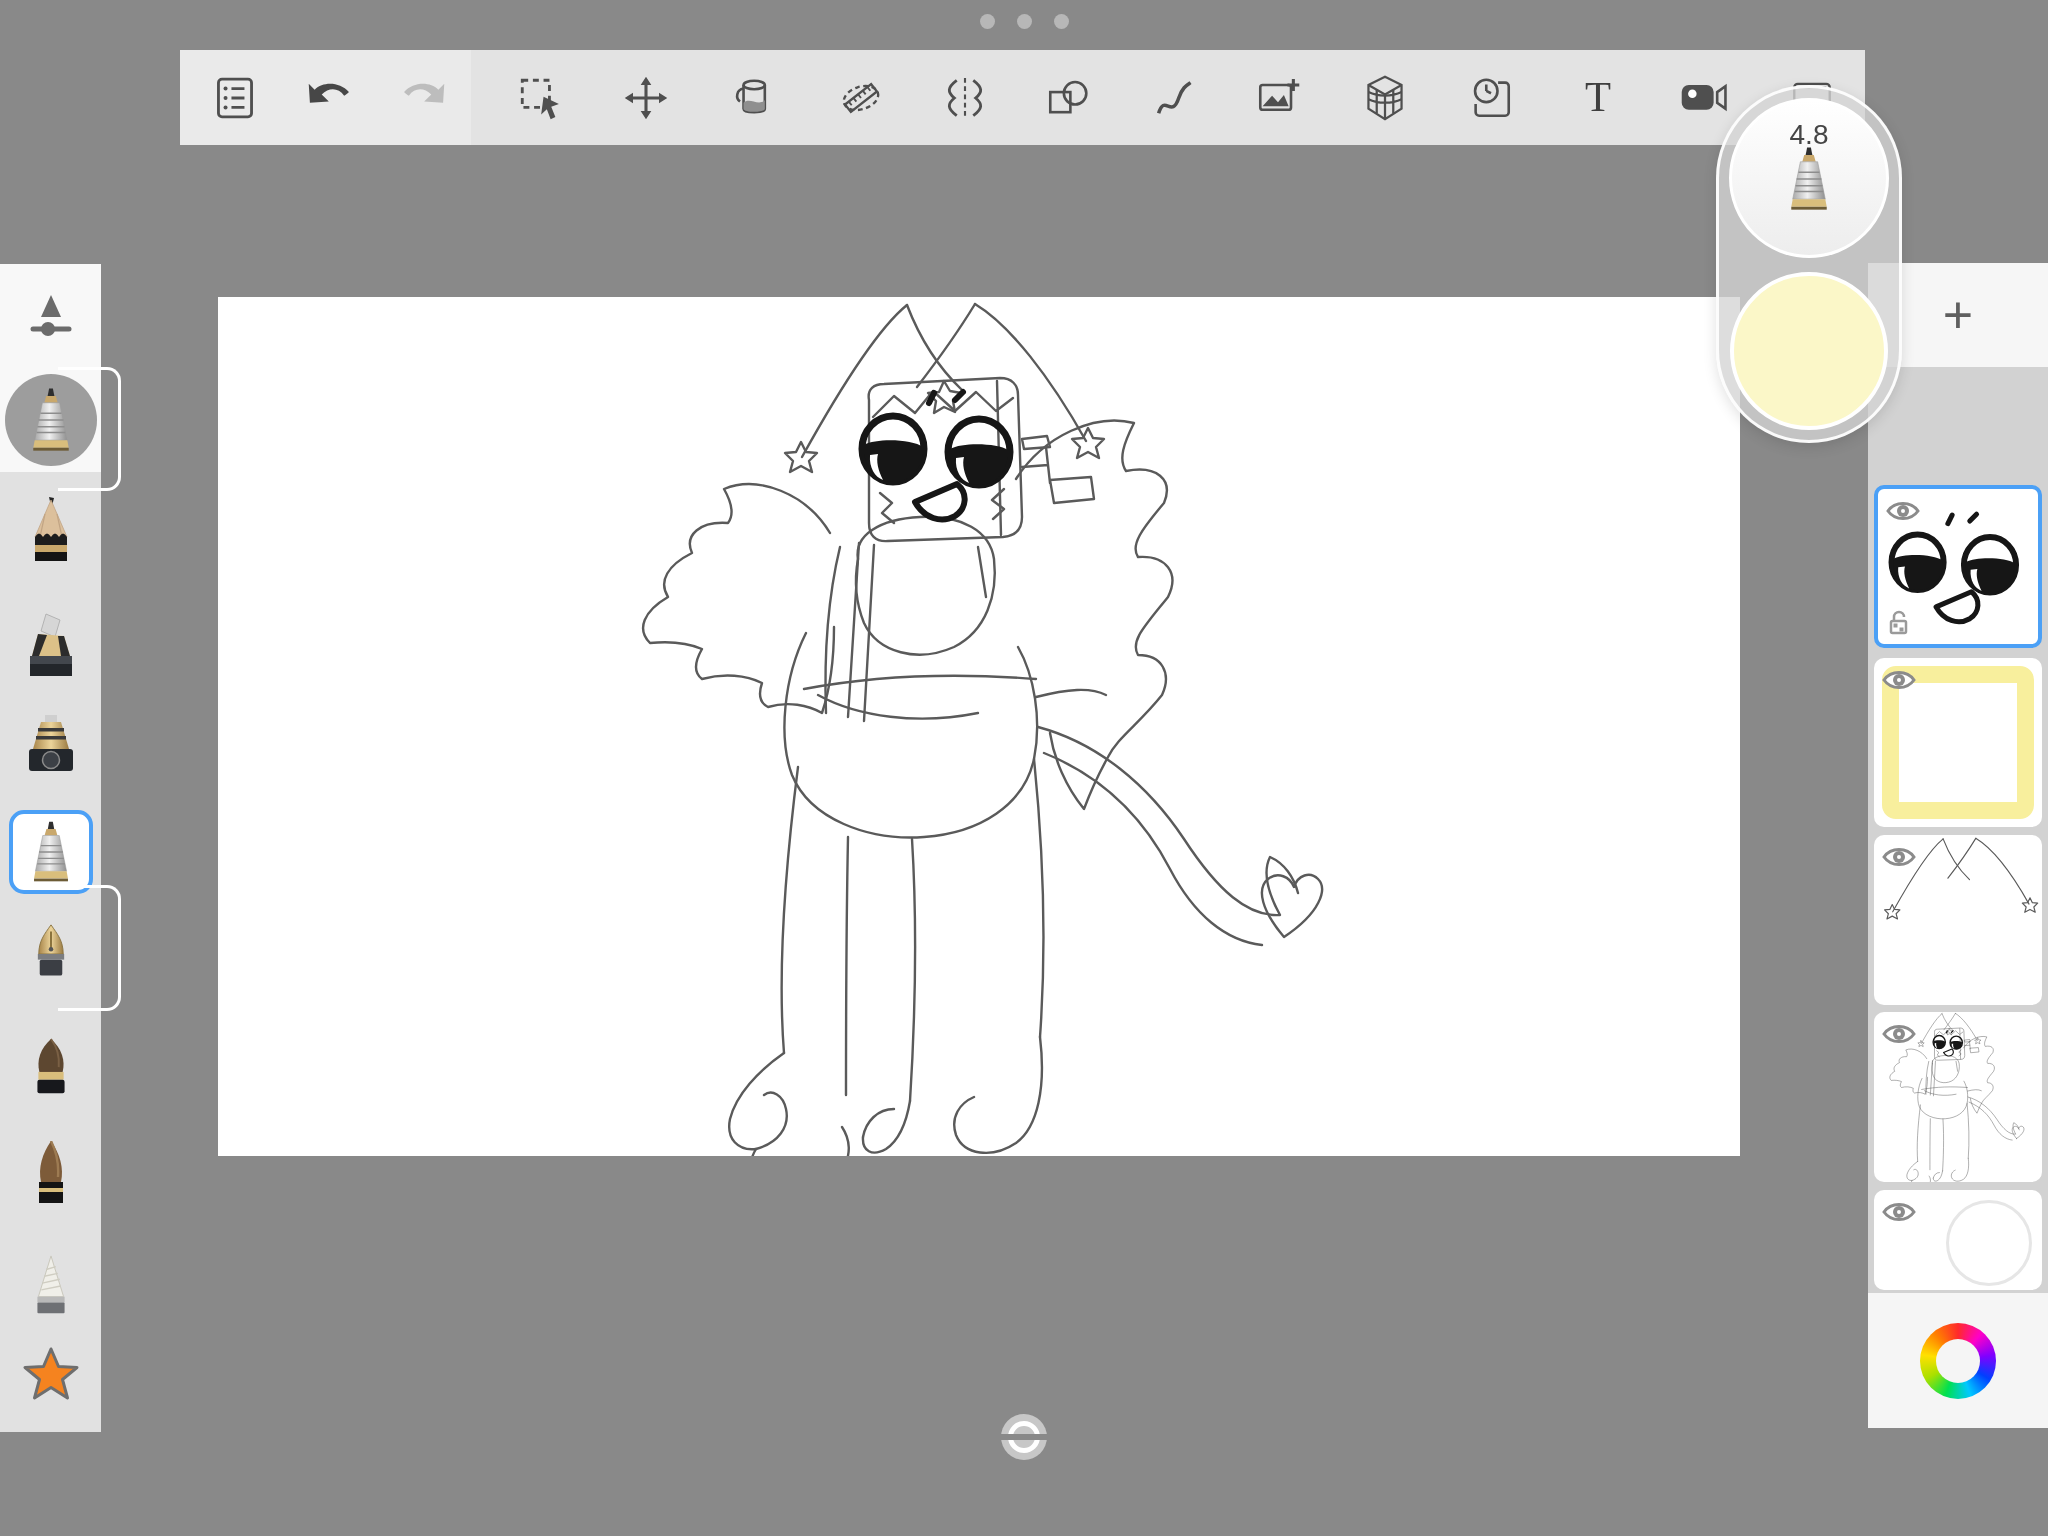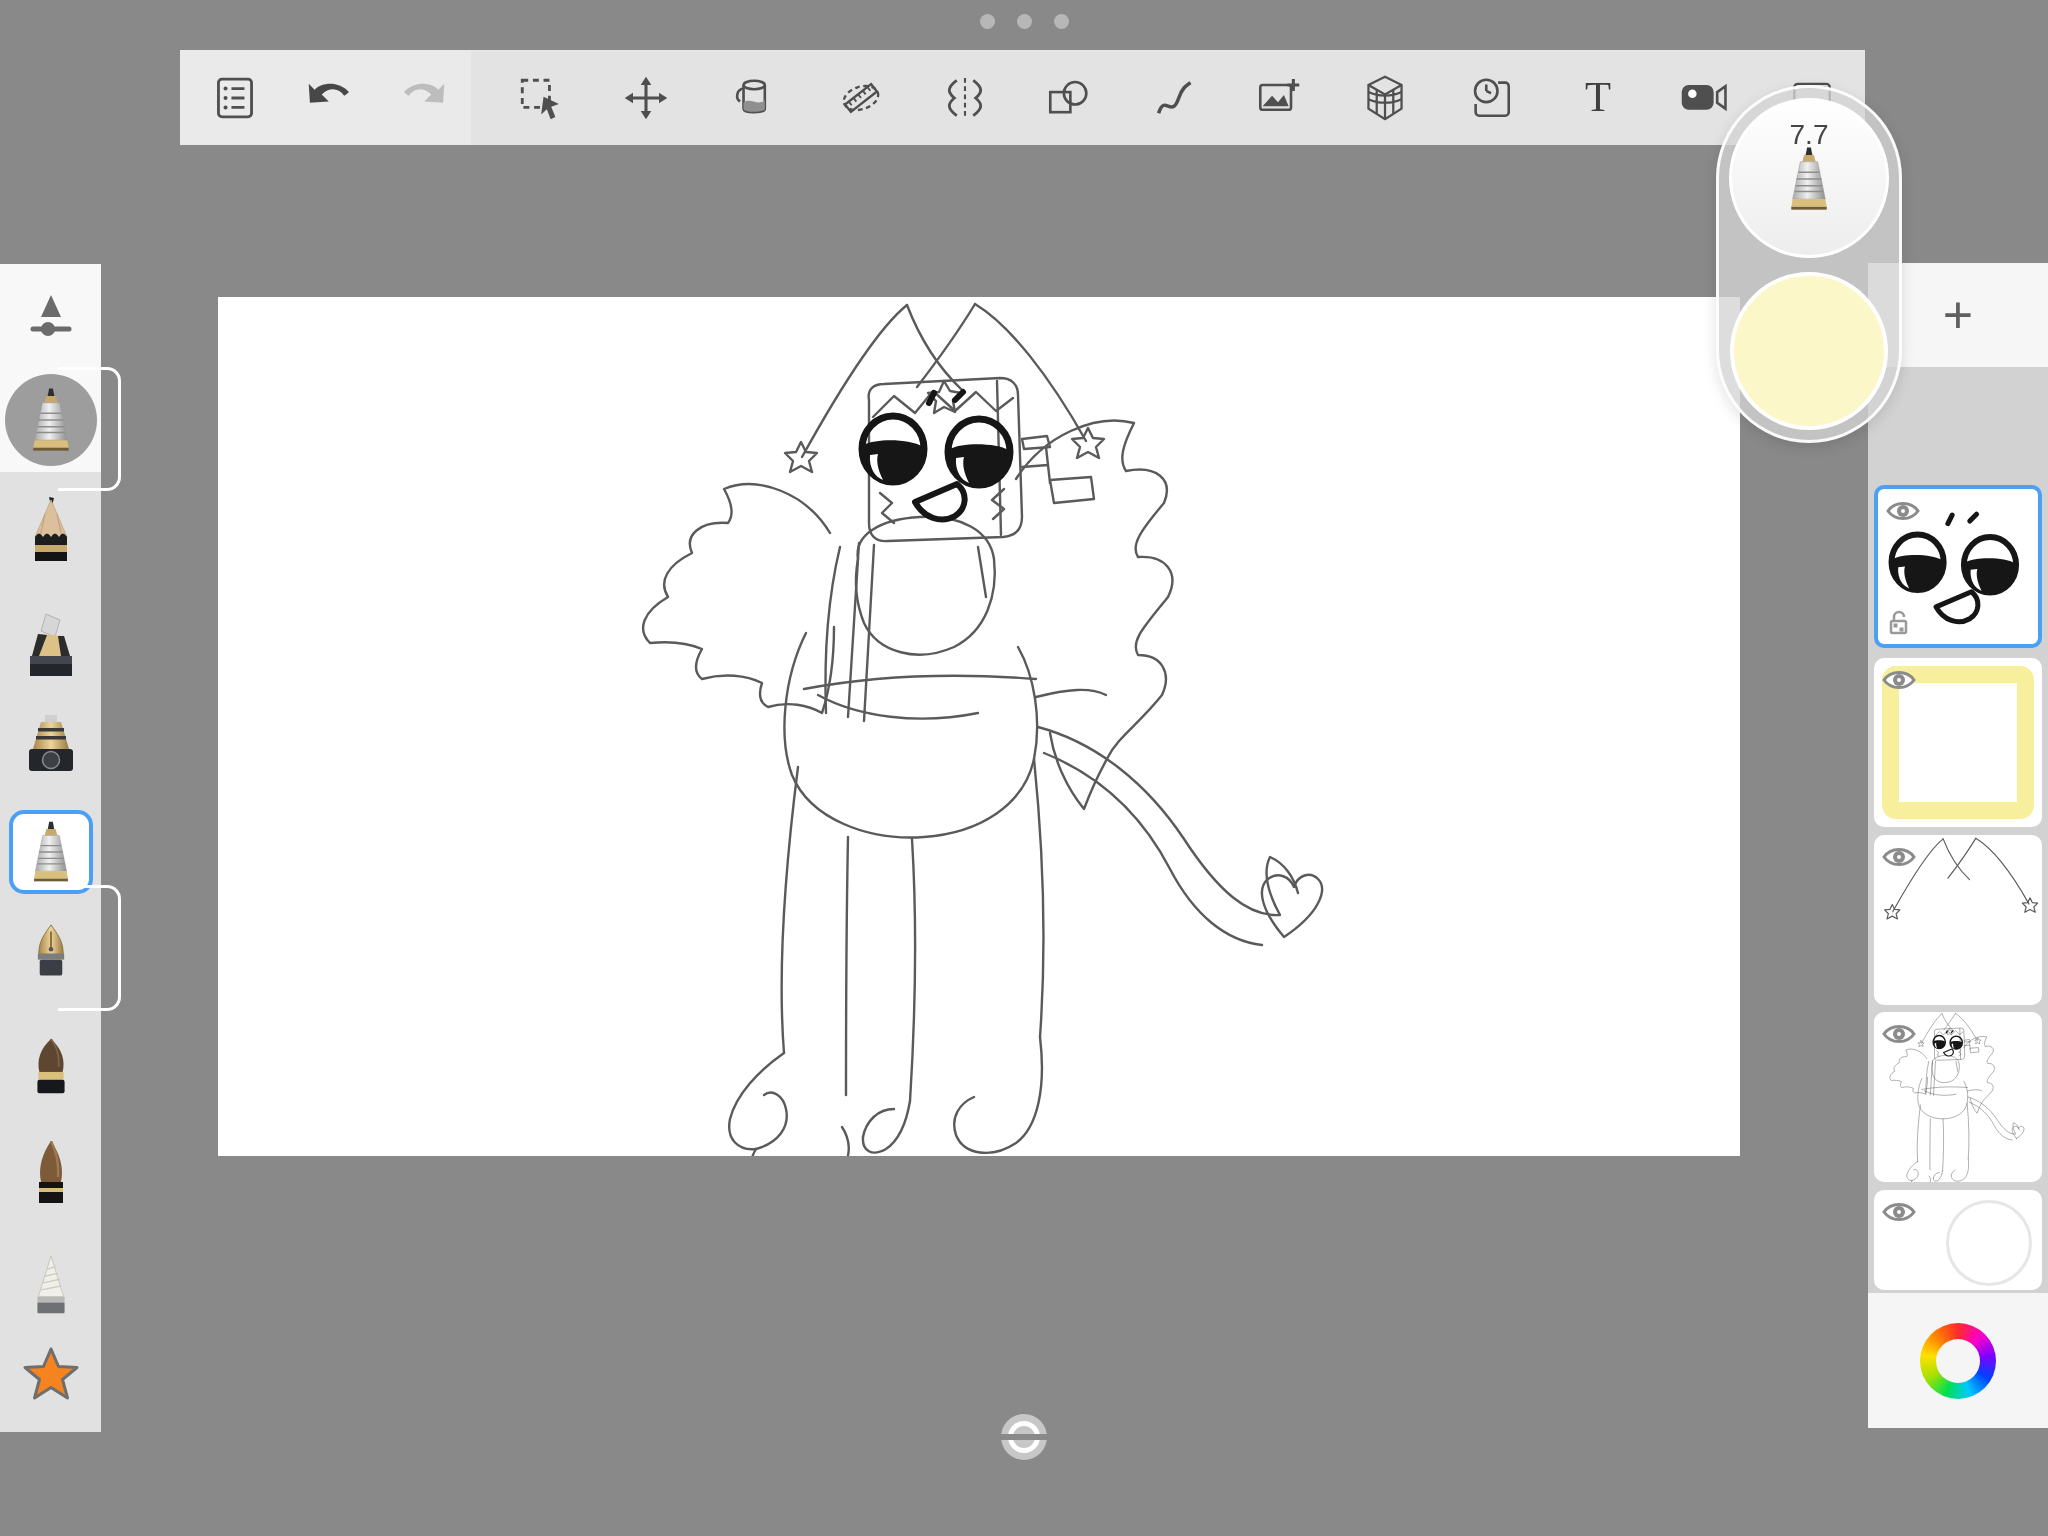--- a/index.html
+++ b/index.html
@@ -480,21 +480,21 @@
       </svg>
   </div>
 
   <div class="wheel-cell">
     <div class="wheel"></div>
   </div>
 </div>
 
 <div class="abs capsule">
   <div class="size-circle">
-    <span class="size-value">7.7</span>
+    <span class="size-value">4.8</span>
     <svg width="46" height="64" viewBox="0 0 48 66" style="margin-top:-4px">
       <use href="#tool-fineliner-art"></use>
     </svg>
   </div>
   <div class="color-circle"></div>
 </div>
 
 <div class="abs rotate">
   <div class="ring"></div>
   <div class="gap"></div>

